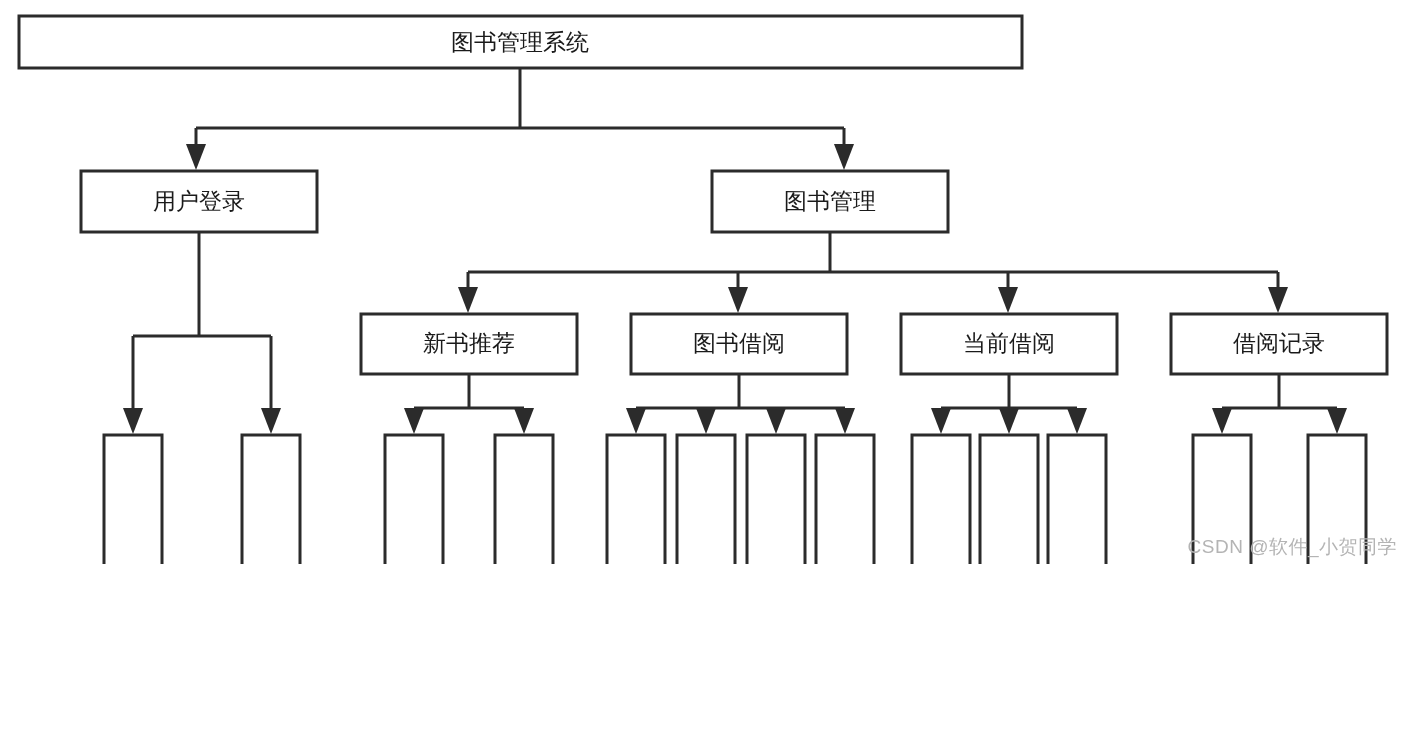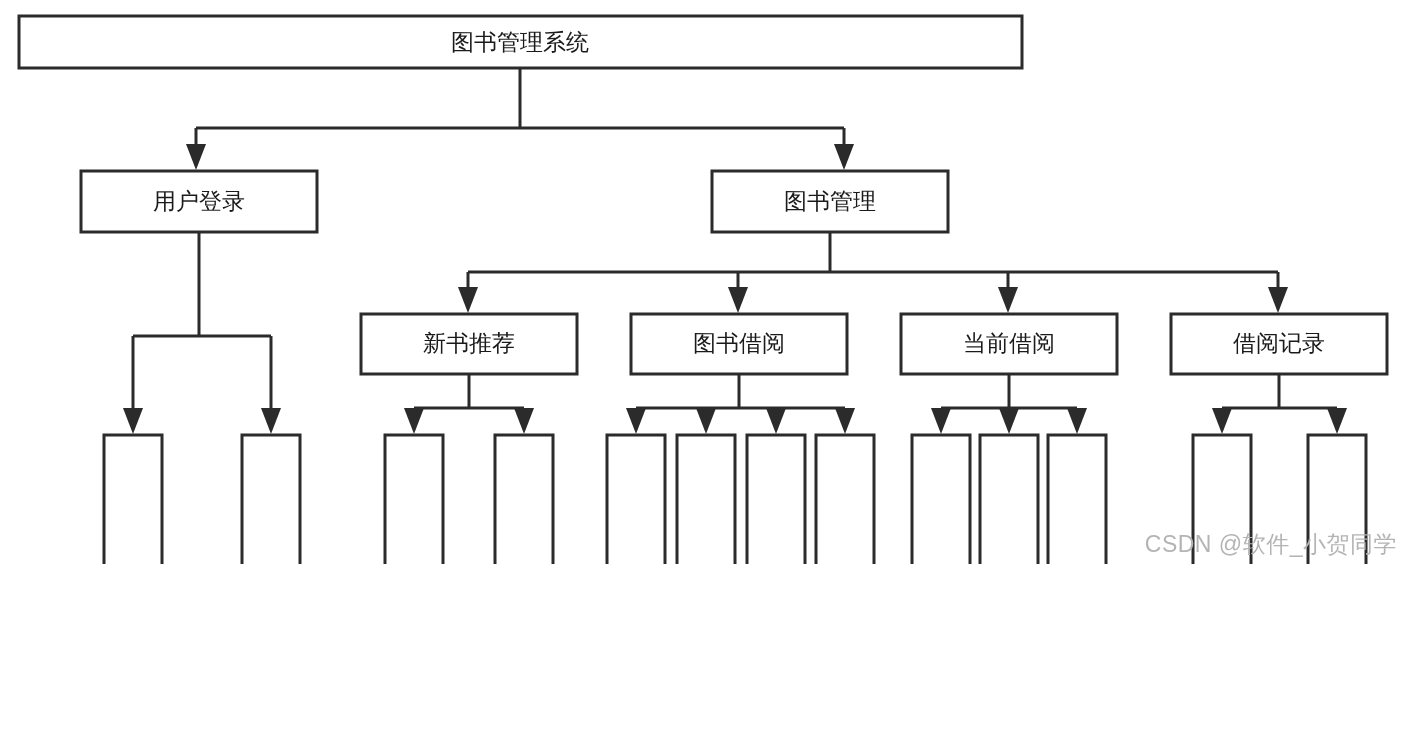--- a/index.html
+++ b/index.html
@@ -59,21 +59,21 @@
     align-items: center;
     justify-content: center;
     white-space: nowrap;
     pointer-events: none;
   }
   .watermark {
     position: absolute;
     right: 8px;
     bottom: 4px;
     font-family: "Liberation Sans", "DejaVu Sans", sans-serif;
-    font-size: 23px;
+    font-size: 19px;
     color: #b4b4b4;
     letter-spacing: 0.5px;
     white-space: nowrap;
   }
 </style>
 </head>
 <body>
 
 <div id="diagram-root">
 

